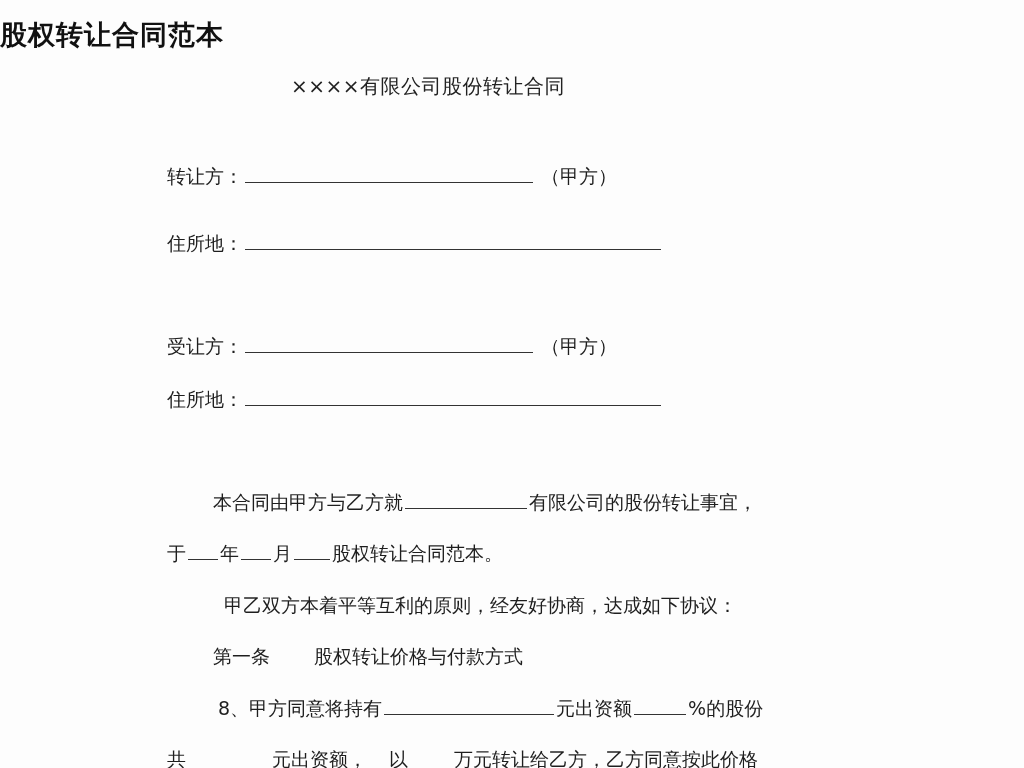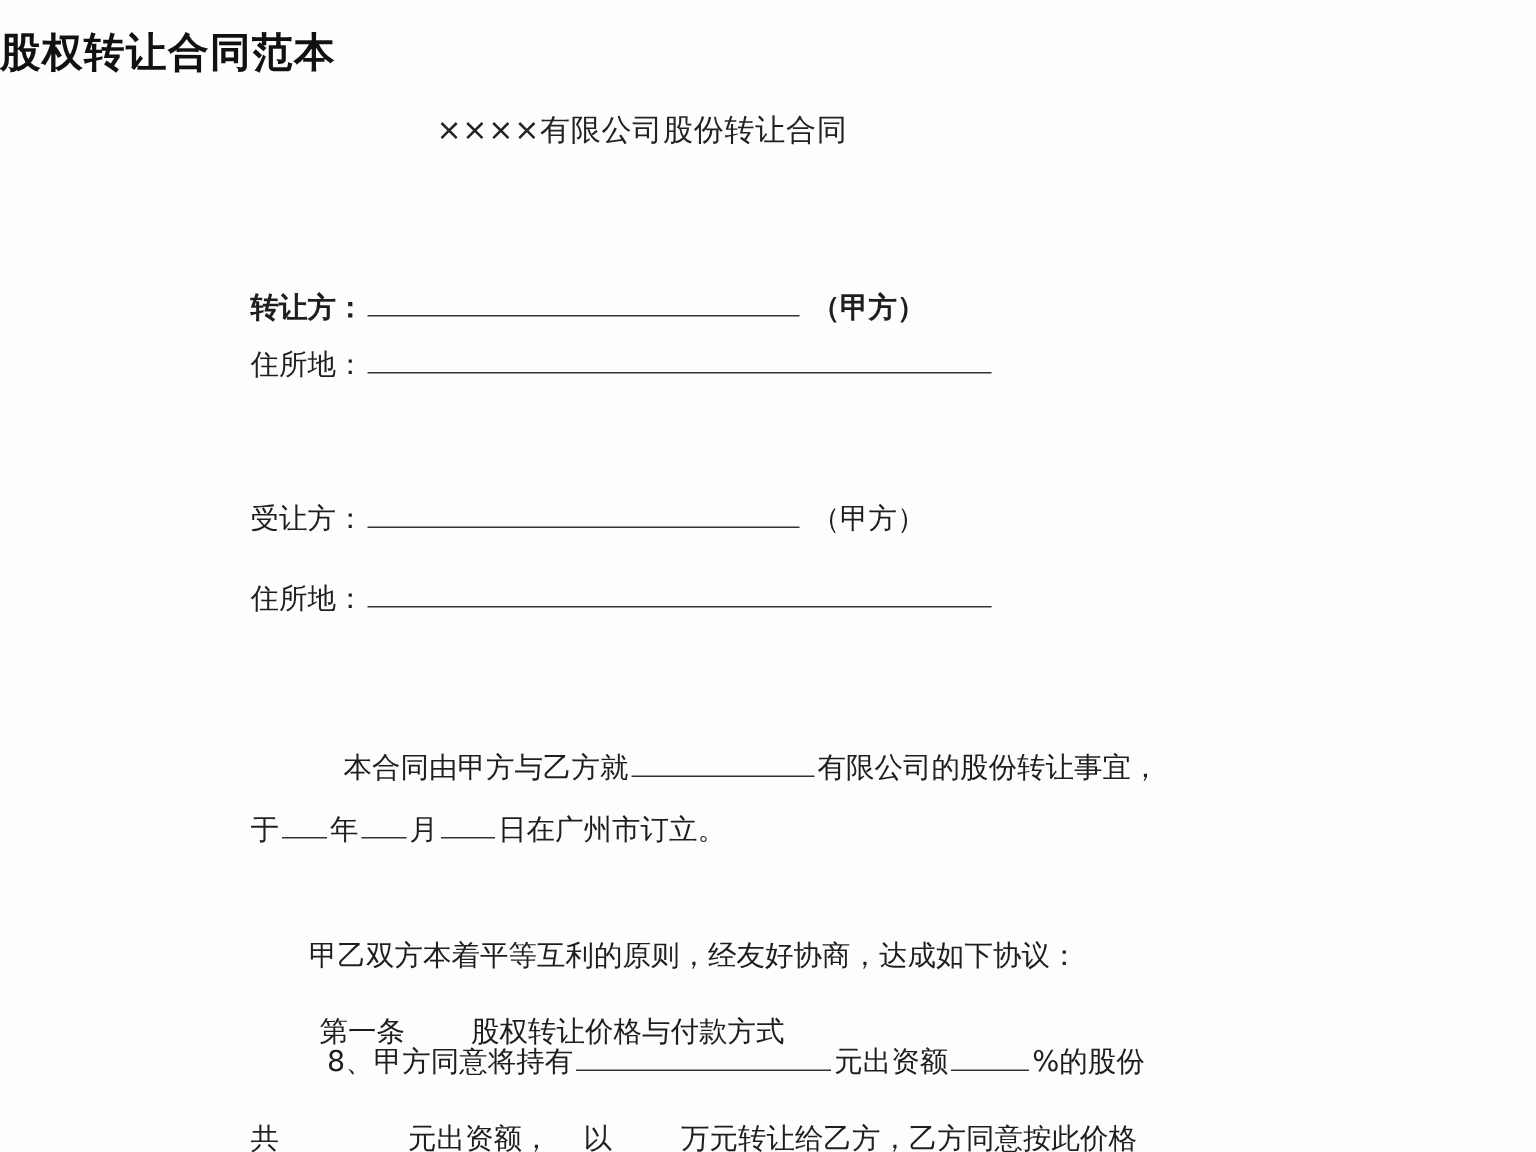--- a/index.html
+++ b/index.html
@@ -25,44 +25,44 @@
   .gap { display:inline-block; }
 </style>
 </head>
 <body>
 
 <div>
 
   <div class="abs title">股权转让合同范本</div>
   <div class="abs subtitle">××××有限公司股份转让合同</div>
 
-  <div class="abs line" style="left:167px; top:190px;font-weight:bold;">
+  <div class="abs line" style="left:167px; top:161px;">
     <span>转让方：</span><span class="blank" style="width:288px;"></span><span style="margin-left:6px;">（甲方）</span>
   </div>
   <div class="abs line" style="left:167px; top:228px;">
     <span>住所地：</span><span class="blank" style="width:416px;"></span>
   </div>
 
   <div class="abs line" style="left:167px; top:331px;text-align:right;">
     <span>受让方：</span><span class="blank" style="width:288px;"></span><span style="margin-left:6px;">（甲方）</span>
   </div>
   <div class="abs line" style="left:167px; top:384px;">
     <span>住所地：</span><span class="blank" style="width:416px;"></span>
   </div>
 
-  <div class="abs line" style="left:213px; top:497px;margin-left:16px;">
+  <div class="abs line" style="left:213px; top:487px;">
     <span>本合同由甲方与乙方就</span><span class="blank" style="width:122px;"></span><span>有限公司的股份转让事宜，</span>
   </div>
   <div class="abs line" style="left:167px; top:538px;">
-    <span>于</span><span class="blank" style="width:30px;"></span><span>年</span><span class="blank" style="width:30px;"></span><span>月</span><span class="blank" style="width:36px;"></span><span>日在广州市订立。</span>
+    <span>于</span><span class="blank" style="width:30px;"></span><span>年</span><span class="blank" style="width:30px;"></span><span>月</span><span class="blank" style="width:36px;"></span><span>股权转让合同范本。</span>
   </div>
 
-  <div class="abs line" style="left:206px; top:590px;margin-top:32px;">甲乙双方本着平等互利的原则，经友好协商，达成如下协议：</div>
+  <div class="abs line" style="left:224px; top:590px;">甲乙双方本着平等互利的原则，经友好协商，达成如下协议：</div>
 
-  <div class="abs line" style="left:213px; top:641px;margin-top:32px;">
+  <div class="abs line" style="left:213px; top:641px;">
     <span>第一条</span><span class="gap" style="width:44px;"></span><span>股权转让价格与付款方式</span>
   </div>
 
   <div class="abs line" style="left:218px; top:693px;">
     <span>8、甲方同意将持有</span><span class="blank" style="width:170px;"></span><span>元出资额</span><span class="blank" style="width:52px;"></span><span>%的股份</span>
   </div>
   <div class="abs line" style="left:167px; top:744px;">
     <span>共</span><span class="gap" style="width:86px;"></span><span>元出资额，</span><span class="gap" style="width:22px;"></span><span>以</span><span class="gap" style="width:46px;"></span><span>万元转让给乙方，乙方同意按此价格</span>
   </div>
 

